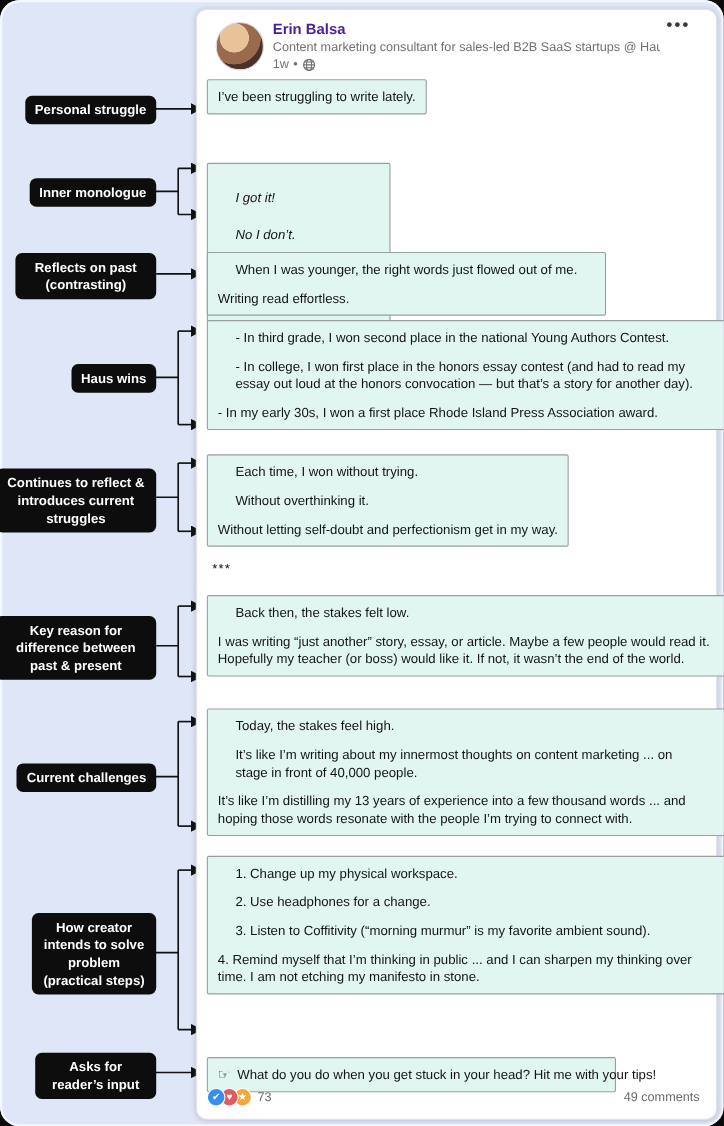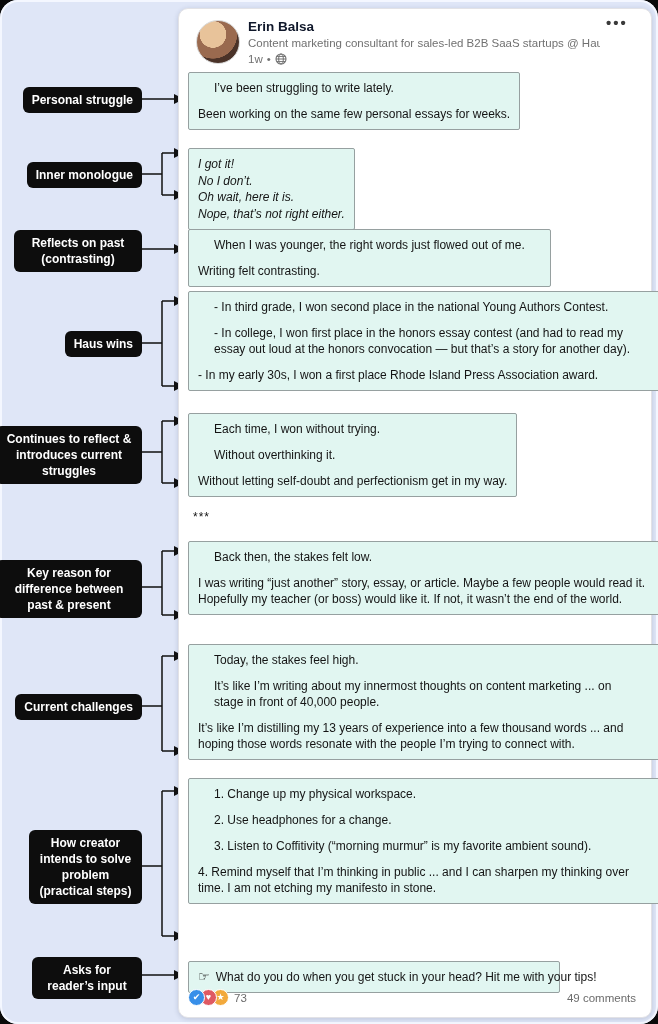--- a/index.html
+++ b/index.html
@@ -17,41 +17,41 @@
   .post-card{
     position:absolute;left:178px;top:8px;width:472px;height:1008px;
     background:#ffffff;border:1px solid #e2e2e6;border-radius:10px;
     box-shadow:0 1px 5px rgba(40,50,90,.18);
   }
   .avatar{
     position:absolute;left:196px;top:20px;width:42px;height:42px;border-radius:50%;
     background:radial-gradient(circle at 38% 32%, #e8c39a 0 34%, #9a6a4f 35% 62%, #4a3228 63% 100%);
     border:1px solid #d8d8d8;
   }
-  .author-name{position:absolute;left:248px;top:19px;font-size:13.5px;font-weight:bold;color:#0f172a;text-align:right;}
+  .author-name{position:absolute;left:248px;top:19px;font-size:13.5px;font-weight:bold;color:#4c1d95;text-align:right;}
   .author-headline{
     position:absolute;left:248px;top:37px;width:352px;
     font-size:11.5px;color:#717171;white-space:nowrap;overflow:hidden;
   }
   .post-meta{position:absolute;left:248px;top:53px;font-size:11.5px;color:#717171;display:flex;align-items:center;gap:4px;}
   .menu-btn{position:absolute;left:606px;top:14px;font-size:15px;letter-spacing:2px;color:#3a3a3a;font-weight:bold;cursor:pointer;}
   .globe{display:inline-block;vertical-align:middle;}
 
   
   .hl-block{
     position:absolute;left:188px;
     background:#e1f6f1;border:1px solid #96a0a0;border-radius:2px;
     padding:7px 9px;font-size:12px;line-height:16px;color:#141414;
     box-sizing:border-box;
   }
   .hl-block p{margin:0 16px 10px;}
   .hl-block p:last-child{margin:0;}
   .fit{width:-moz-fit-content;width:fit-content;max-width:372px;}
   .wide{width:472px;}
-  .mono p{margin:0;font-style:italic;line-height:16.5px;}
+  .mono p{margin:16px;font-style:italic;line-height:16.5px;}
   .divider{position:absolute;left:193px;top:510px;font-size:12px;color:#141414;letter-spacing:1px;}
   .cta-block{white-space:nowrap;display:flex;gap:6px;align-items:center;}
   .cta-block .pointer{font-size:13px;}
 
   
   .post-footer{
     position:absolute;left:188px;top:989px;width:448px;
     display:flex;justify-content:space-between;align-items:center;
     font-size:11.5px;color:#6b6b6b;
   }
@@ -144,33 +144,32 @@
     <svg class="globe" width="12" height="12" viewBox="0 0 12 12">
       <circle cx="6" cy="6" r="5" fill="none" stroke="#717171" stroke-width="1.1"></circle>
       <ellipse cx="6" cy="6" rx="2.3" ry="5" fill="none" stroke="#717171" stroke-width="1"></ellipse>
       <path d="M1 6 H11 M1.7 3.4 H10.3 M1.7 8.6 H10.3" stroke="#717171" stroke-width="1" fill="none"></path>
     </svg>
   </div>
   <div class="menu-btn">•••</div>
 
   <div class="hl-block fit" style="top:72px">
     <p>I’ve been struggling to write lately.</p>
-    <p>Been working on the same few personal essays for weeks.</p>
   </div>
 
   <div class="hl-block fit mono" style="top:148px">
     <p>I got it!</p>
     <p>No I don’t.</p>
     <p>Oh wait, here it is.</p>
     <p>Nope, that’s not right either.</p>
   </div>
 
   <div class="hl-block fit" style="top:229px">
     <p>When I was younger, the right words just flowed out of me.</p>
-    <p>Writing felt contrasting.</p>
+    <p>Writing read effortless.</p>
   </div>
 
   <div class="hl-block wide" style="top:291px">
     <p>- In third grade, I won second place in the national Young Authors Contest.</p>
     <p>- In college, I won first place in the honors essay contest (and had to read my essay out loud at the honors convocation — but that’s a story for another day).</p>
     <p>- In my early 30s, I won a first place Rhode Island Press Association award.</p>
   </div>
 
   <div class="hl-block fit" style="top:413px">
     <p>Each time, I won without trying.</p>

